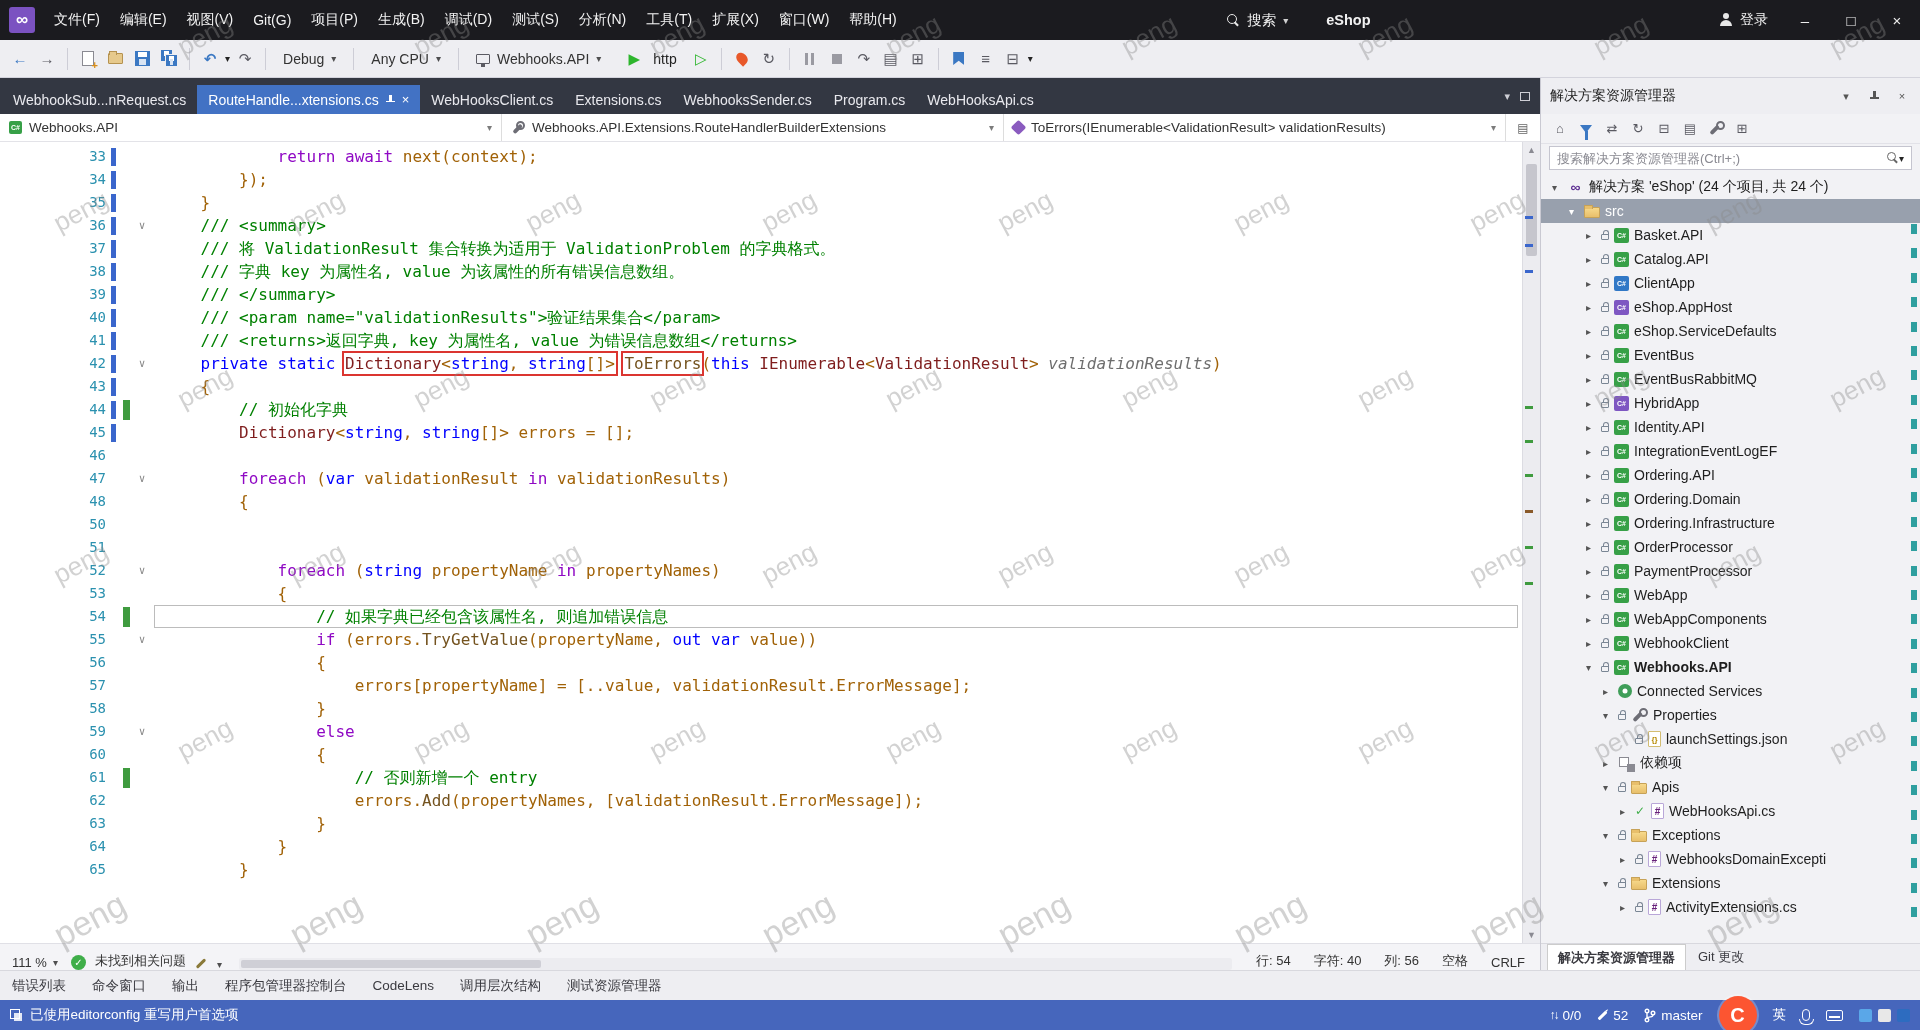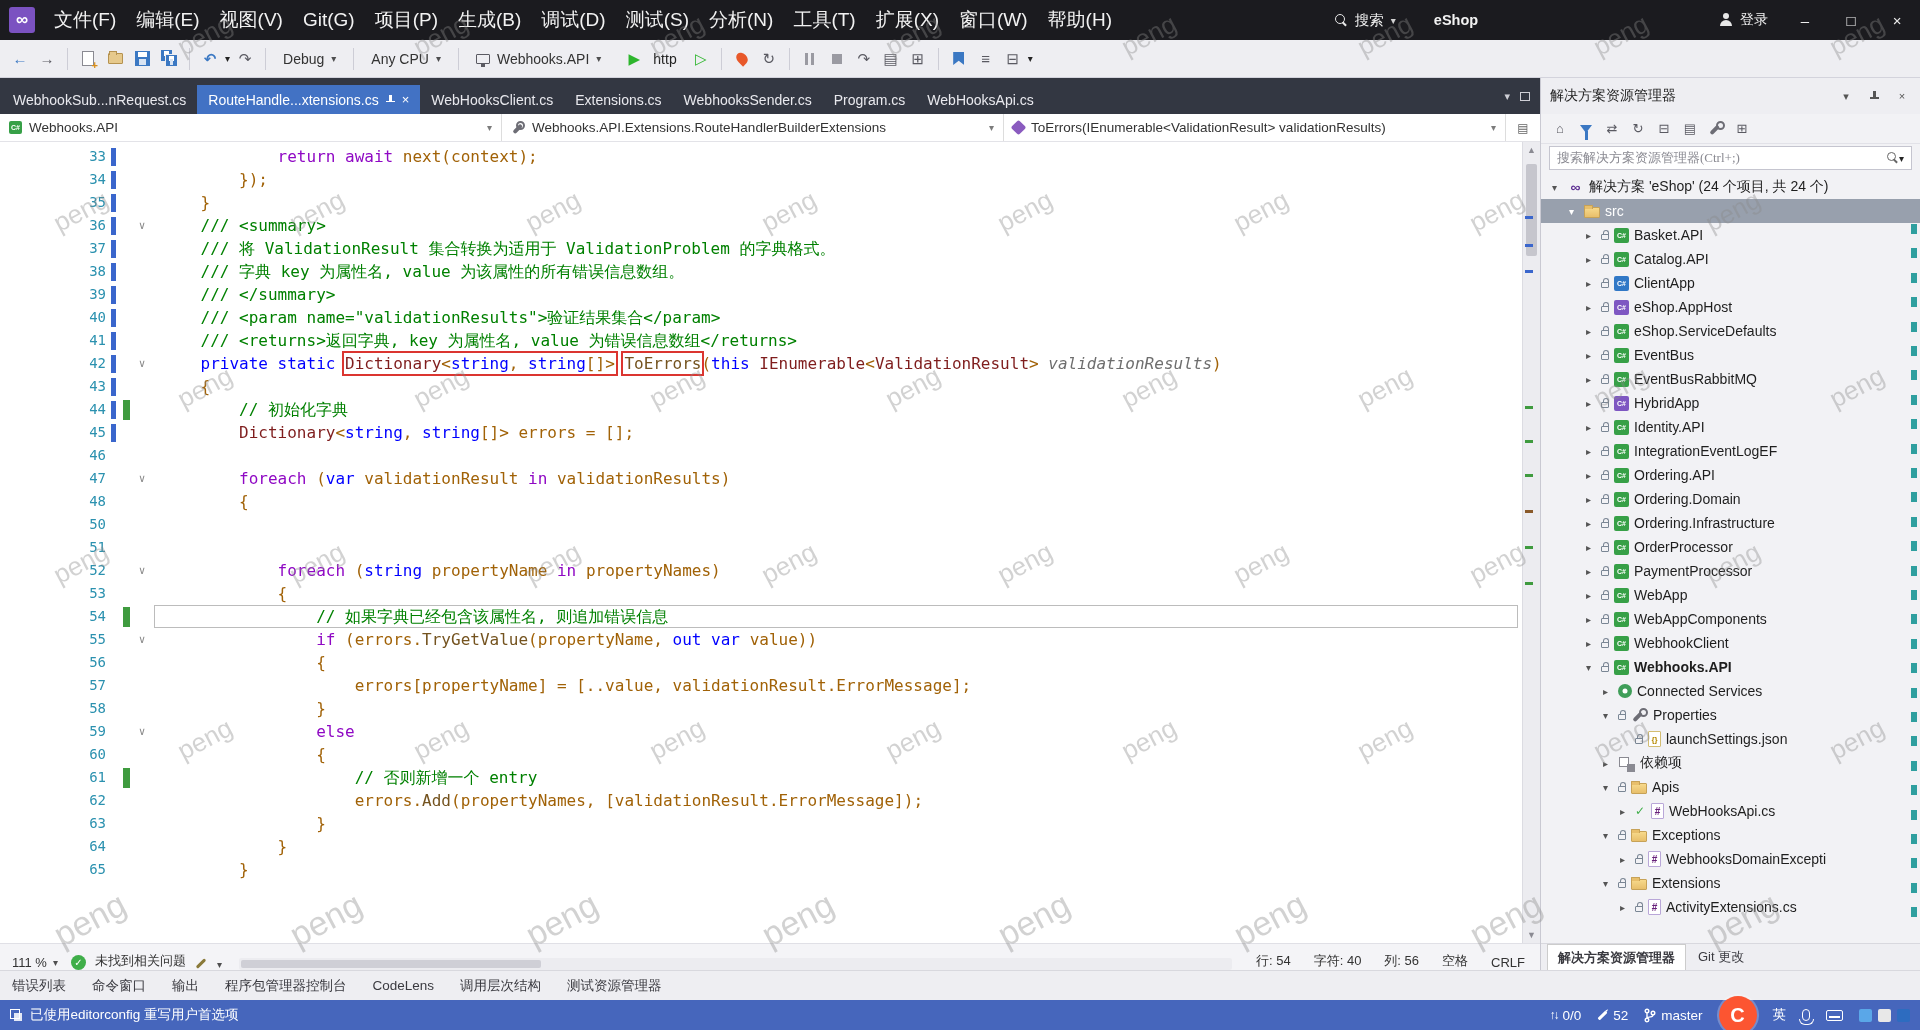--- a/index.html
+++ b/index.html
@@ -4,21 +4,21 @@
 <style>
 *{margin:0;padding:0;box-sizing:border-box}
 html,body{width:1920px;height:1030px;overflow:hidden;font-family:"Liberation Sans","DejaVu Sans",sans-serif;background:#fff}
 #app{position:relative;width:1920px;height:1030px;display:flex;flex-direction:column;overflow:hidden}
 
 
 .titlebar{height:40px;background:#1b1b1f;color:#f2f2f2;display:flex;align-items:center;flex:none}
 .vs-logo{width:44px;height:100%;display:flex;align-items:center;justify-content:center}
 .vs-logo span{width:26px;height:26px;background:#7b52c1;color:#fff;border-radius:3px;display:flex;align-items:center;justify-content:center;font-size:17px;font-weight:bold}
 .menu{display:flex;height:100%}
-.menu-item{padding:12px 10px;display:flex;align-items:center;font-size:19px;white-space:nowrap;cursor:default}
+.menu-item{padding:12px 10px;display:flex;align-items:center;font-size:14px;white-space:nowrap;cursor:default}
 .tb-spacer{flex:1}
 .tb-search{display:flex;align-items:center;gap:7px;padding:0 12px;font-size:14.5px}
 .mag-icon{width:13px;height:13px;position:relative;display:inline-block}
 .mag-icon::before{content:'';position:absolute;width:8px;height:8px;border:1.6px solid #e8e8e8;border-radius:50%;left:0;top:0}
 .mag-icon::after{content:'';position:absolute;width:5px;height:1.6px;background:#e8e8e8;transform:rotate(45deg);left:7px;top:9px}
 .app-title{font-weight:bold;font-size:14.5px;padding:0 26px}
 .signin{display:flex;align-items:center;gap:7px;font-size:14px;padding:0 14px;height:100%}
 .person-icon{width:14px;height:14px;position:relative;display:inline-block}
 .person-icon::before{content:'';position:absolute;width:6px;height:6px;border-radius:50%;background:#e8e8e8;left:4px;top:0}
 .person-icon::after{content:'';position:absolute;width:12px;height:6px;border-radius:6px 6px 0 0;background:#e8e8e8;left:1px;top:7px}
@@ -131,21 +131,21 @@
 .ph-ic{color:#555;font-size:11px;display:flex;align-items:center;justify-content:center;width:18px;height:18px}
 .pin-g{width:9px;height:12px;position:relative;display:inline-block;color:#555}
 .pin-g::before{content:'';position:absolute;left:3px;top:1px;width:3px;height:6px;background:currentColor}
 .pin-g::after{content:'';position:absolute;left:0;top:7px;width:9px;height:1.5px;background:currentColor}
 .panel-toolbar{height:30px;display:flex;align-items:center;gap:4px;padding:0 8px;border-bottom:1px solid #e2e2e8;flex:none}
 .pt-ic{width:22px;height:22px;display:flex;align-items:center;justify-content:center;color:#5a5a62;font-size:13px}
 .funnel{width:0;height:0;border-left:6px solid transparent;border-right:6px solid transparent;border-top:8px solid #3b78c3;position:relative;display:inline-block}
 .funnel::after{content:'';position:absolute;left:-1.5px;top:-2px;width:3px;height:9px;background:#3b78c3}
 .panel-search{height:28px;padding:2px 8px;flex:none}
 .panel-search .sbox{height:24px;background:#fff;border:1px solid #c5c5cf;display:flex;align-items:center;padding:0 7px}
-.panel-search input{flex:1;border:none;outline:none;font-size:13px;color:#333;font-family:Liberation Serif, serif;background:transparent}
+.panel-search input{flex:1;border:none;outline:none;font-size:13px;color:#333;font-family:Liberation Sans, sans-serif;background:transparent}
 .panel-search input::placeholder{color:#8a8a92}
 .mag-dark{width:12px;height:12px;position:relative;display:inline-block}
 .mag-dark::before{content:'';position:absolute;width:7px;height:7px;border:1.5px solid #666;border-radius:50%;left:0;top:0}
 .mag-dark::after{content:'';position:absolute;width:5px;height:1.5px;background:#666;transform:rotate(45deg);left:6px;top:8px}
 .tree{flex:1;overflow:hidden;position:relative;padding-top:3px}
 .tree-row{height:24px;display:flex;align-items:center;gap:5px;font-size:14px;color:#1e1e1e;white-space:nowrap;overflow:hidden}
 .tree-row .arrow{width:15px;flex:none;text-align:center;color:#555;font-size:10px}
 .tree-row.sel{background:#98a0ad;color:#fff}
 .tree-row.sel .arrow{color:#fff}
 .tree-row.bold .tlabel{font-weight:bold}

